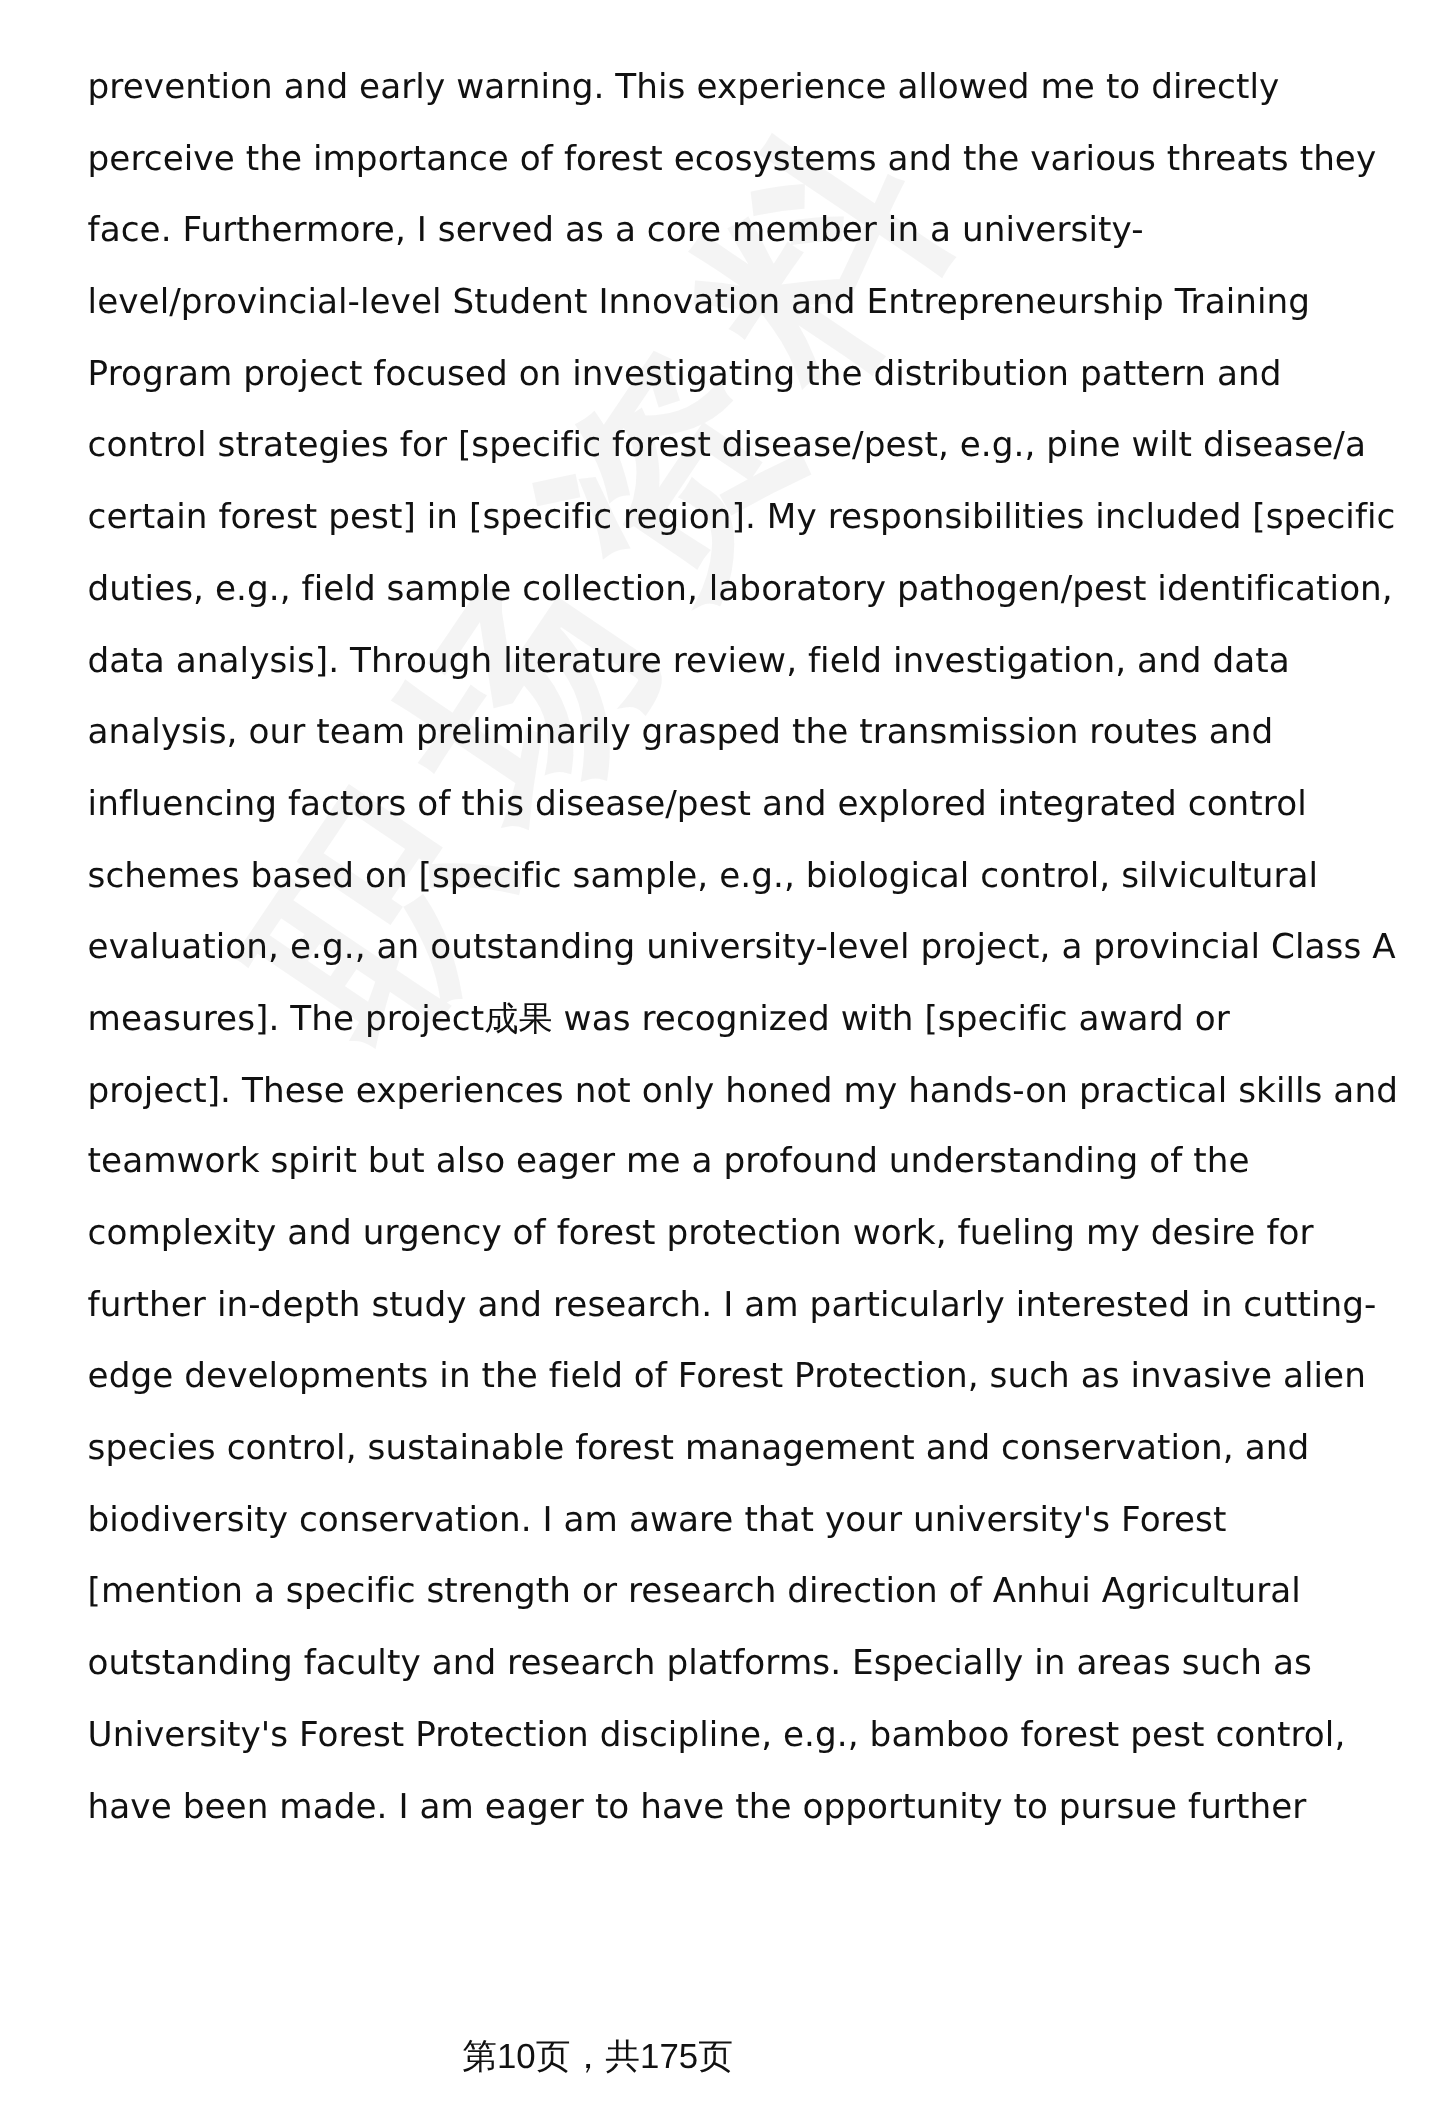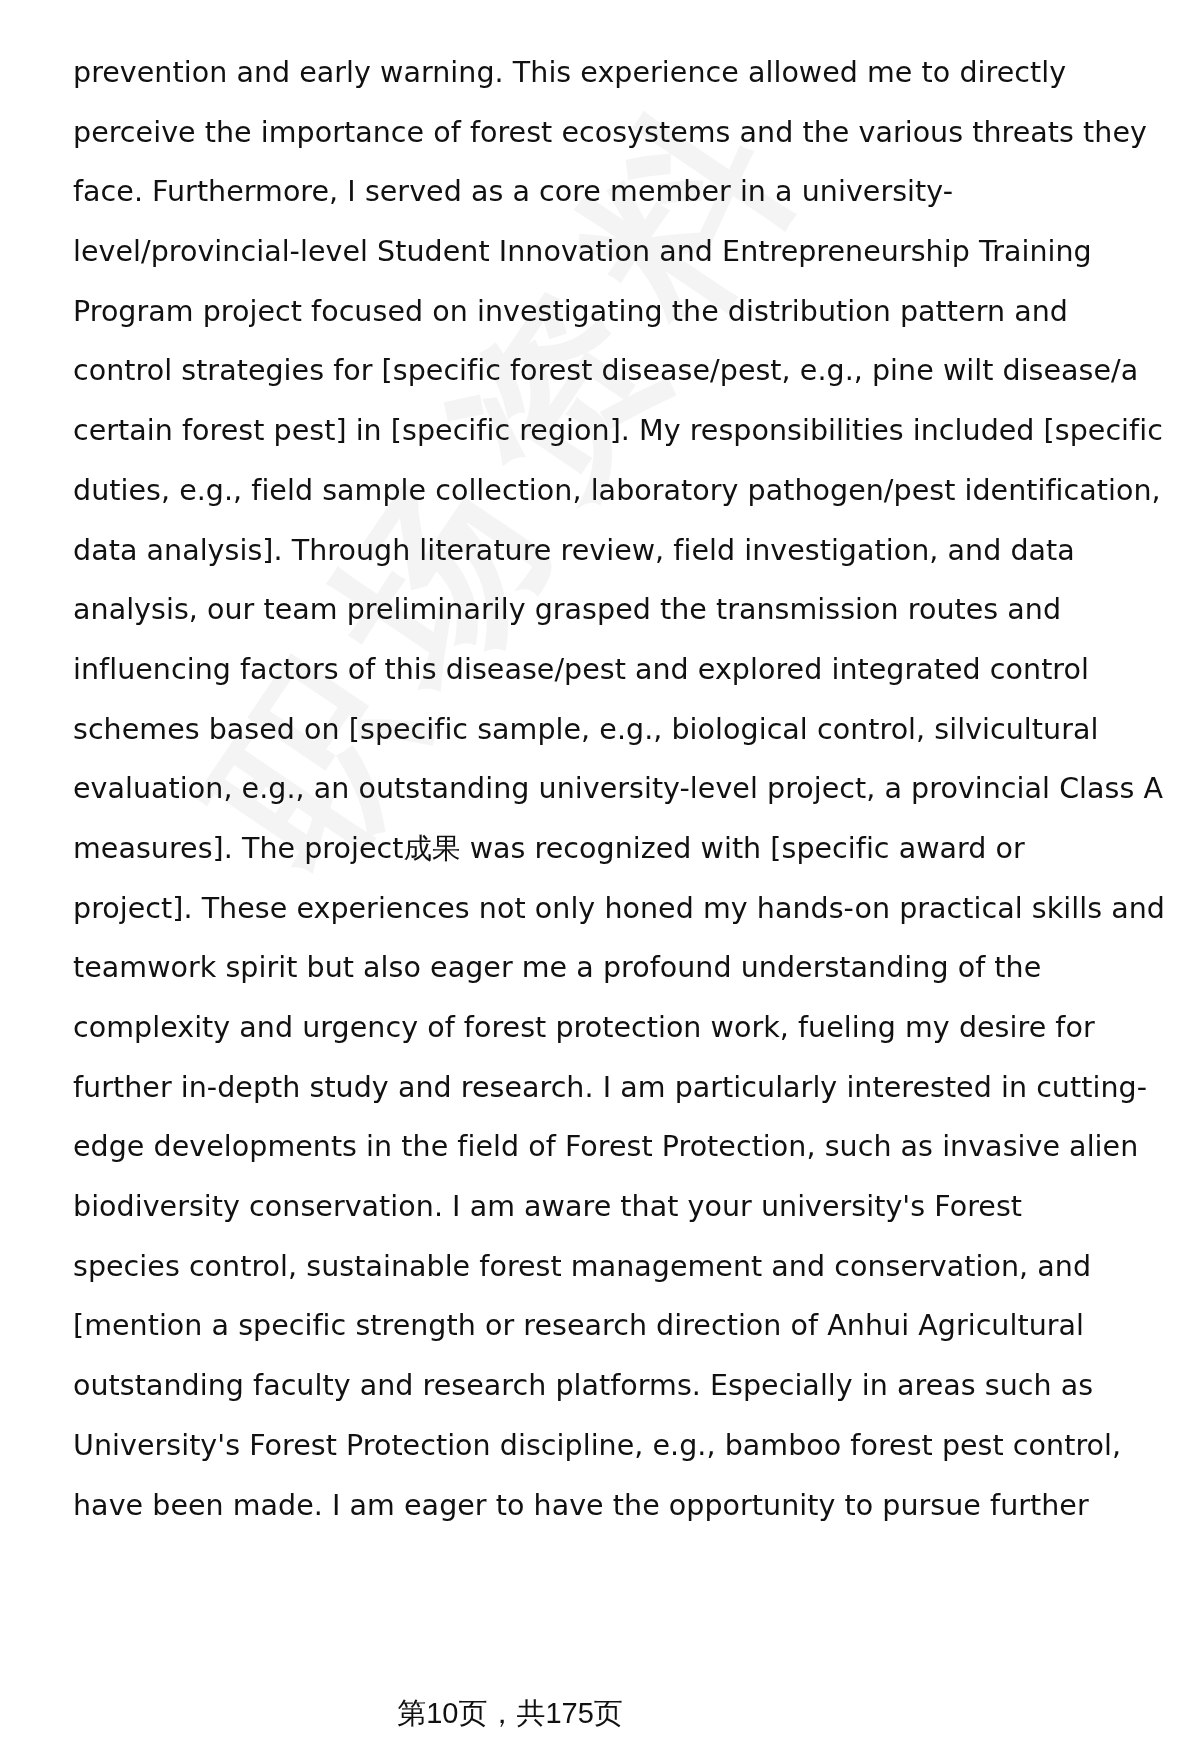--- a/index.html
+++ b/index.html
@@ -55,21 +55,20 @@
   }
   .footer {
     position: absolute;
     left: 0;
     width: 996px;
     top: 1694px;
     text-align: center;
     font-size: 29px;
     font-family: "Liberation Sans", sans-serif;
     color: #111111;
-    margin-left: 12px;
   }
 </style>
 </head>
 <body>
 
 <div class="page">
   <div class="watermark">职场资料</div>
 
   <div class="body-text">
     <div class="line">prevention and early warning. This experience allowed me to directly</div>
@@ -84,22 +83,22 @@
     <div class="line">analysis, our team preliminarily grasped the transmission routes and</div>
     <div class="line">influencing factors of this disease/pest and explored integrated control</div>
     <div class="line">schemes based on [specific sample, e.g., biological control, silvicultural</div>
     <div class="line">evaluation, e.g., an outstanding university-level project, a provincial Class A</div>
     <div class="line">measures]. The project成果 was recognized with [specific award or</div>
     <div class="line">project]. These experiences not only honed my hands-on practical skills and</div>
     <div class="line">teamwork spirit but also eager me a profound understanding of the</div>
     <div class="line">complexity and urgency of forest protection work, fueling my desire for</div>
     <div class="line">further in-depth study and research. I am particularly interested in cutting-</div>
     <div class="line">edge developments in the field of Forest Protection, such as invasive alien</div>
+    <div class="line">species control, sustainable forest management and conservation, and</div>
     <div class="line">biodiversity conservation. I am aware that your university's Forest</div>
-    <div class="line">species control, sustainable forest management and conservation, and</div>
     <div class="line">[mention a specific strength or research direction of Anhui Agricultural</div>
     <div class="line">outstanding faculty and research platforms. Especially in areas such as</div>
     <div class="line">University's Forest Protection discipline, e.g., bamboo forest pest control,</div>
     <div class="line">have been made. I am eager to have the opportunity to pursue further</div>
   </div>
 
   <div class="footer">第10页，共175页</div>
 </div>
 
 </body></html>

